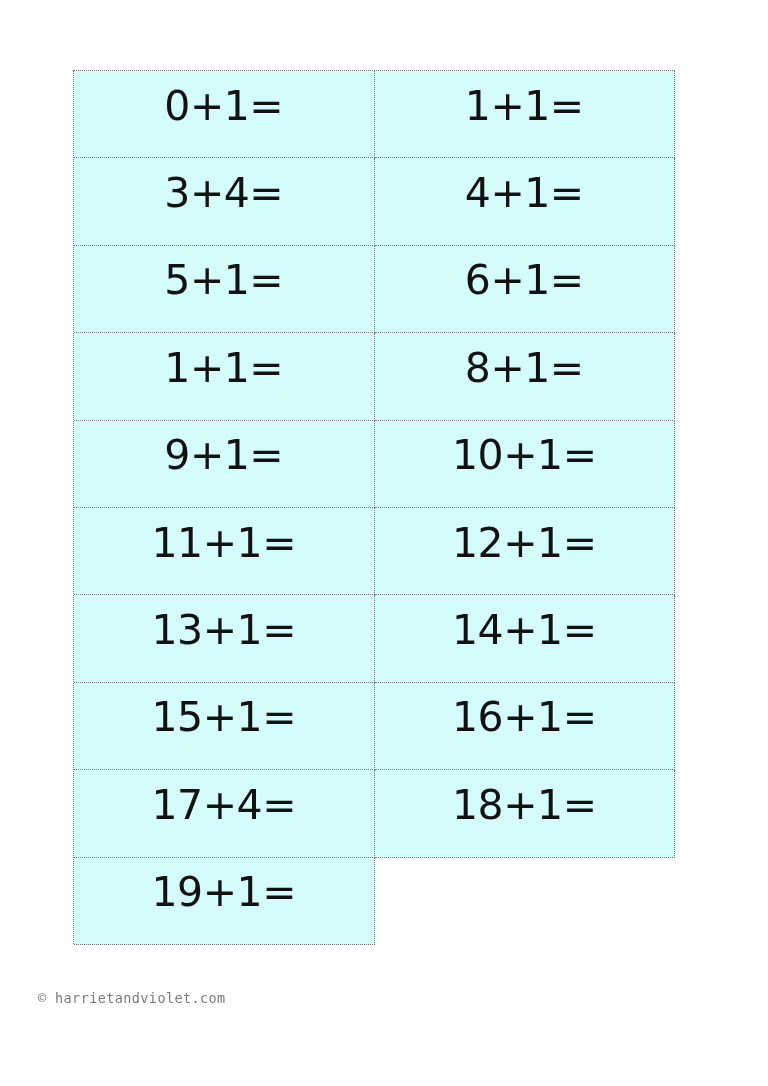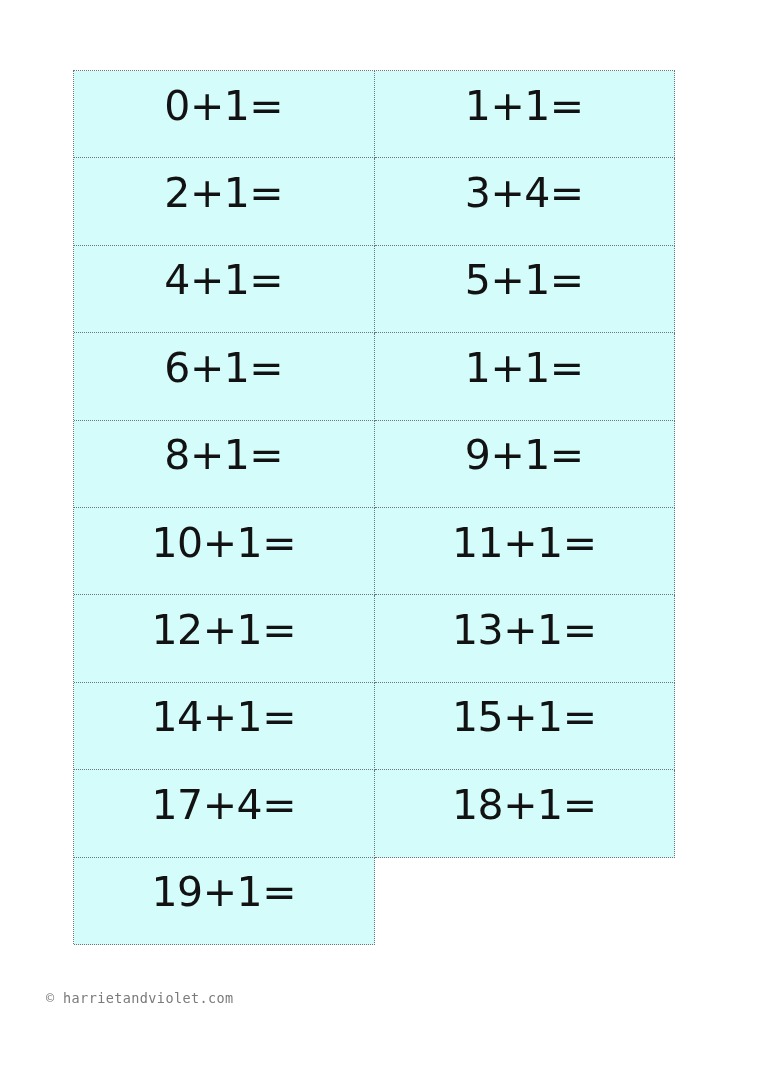--- a/index.html
+++ b/index.html
@@ -65,37 +65,33 @@
   
   .credit {
     position: absolute;
     left: 38px;
     top: 990px;
     font-family: "DejaVu Sans Mono", monospace;
     font-size: 13.5px;
     letter-spacing: 0.4px;
     color: #7a7a7a;
     white-space: nowrap;
-    margin-left: 8px;
   }
 </style>
 </head>
 <body>
 
 <div id="worksheet">
 
   <div class="card-grid">
       <div class="card-cell">
         <span class="card-text">0+1=</span>
       </div>
       <div class="card-cell">
         <span class="card-text">1+1=</span>
-      </div>
-      <div class="card-cell">
-        <span class="card-text">2+1=</span>
       </div>
       <div class="card-cell">
         <span class="card-text">3+4=</span>
       </div>
       <div class="card-cell">
         <span class="card-text">4+1=</span>
       </div>
       <div class="card-cell">
         <span class="card-text">5+1=</span>
       </div>
@@ -123,20 +119,23 @@
       <div class="card-cell">
         <span class="card-text">13+1=</span>
       </div>
       <div class="card-cell">
         <span class="card-text">14+1=</span>
       </div>
       <div class="card-cell">
         <span class="card-text">15+1=</span>
       </div>
       <div class="card-cell">
+        <span class="card-text">16+1=</span>
+      </div>
+      <div class="card-cell">
         <span class="card-text">17+4=</span>
       </div>
       <div class="card-cell">
         <span class="card-text">18+1=</span>
       </div>
       <div class="card-cell">
         <span class="card-text">19+1=</span>
       </div>
     </div>
 

